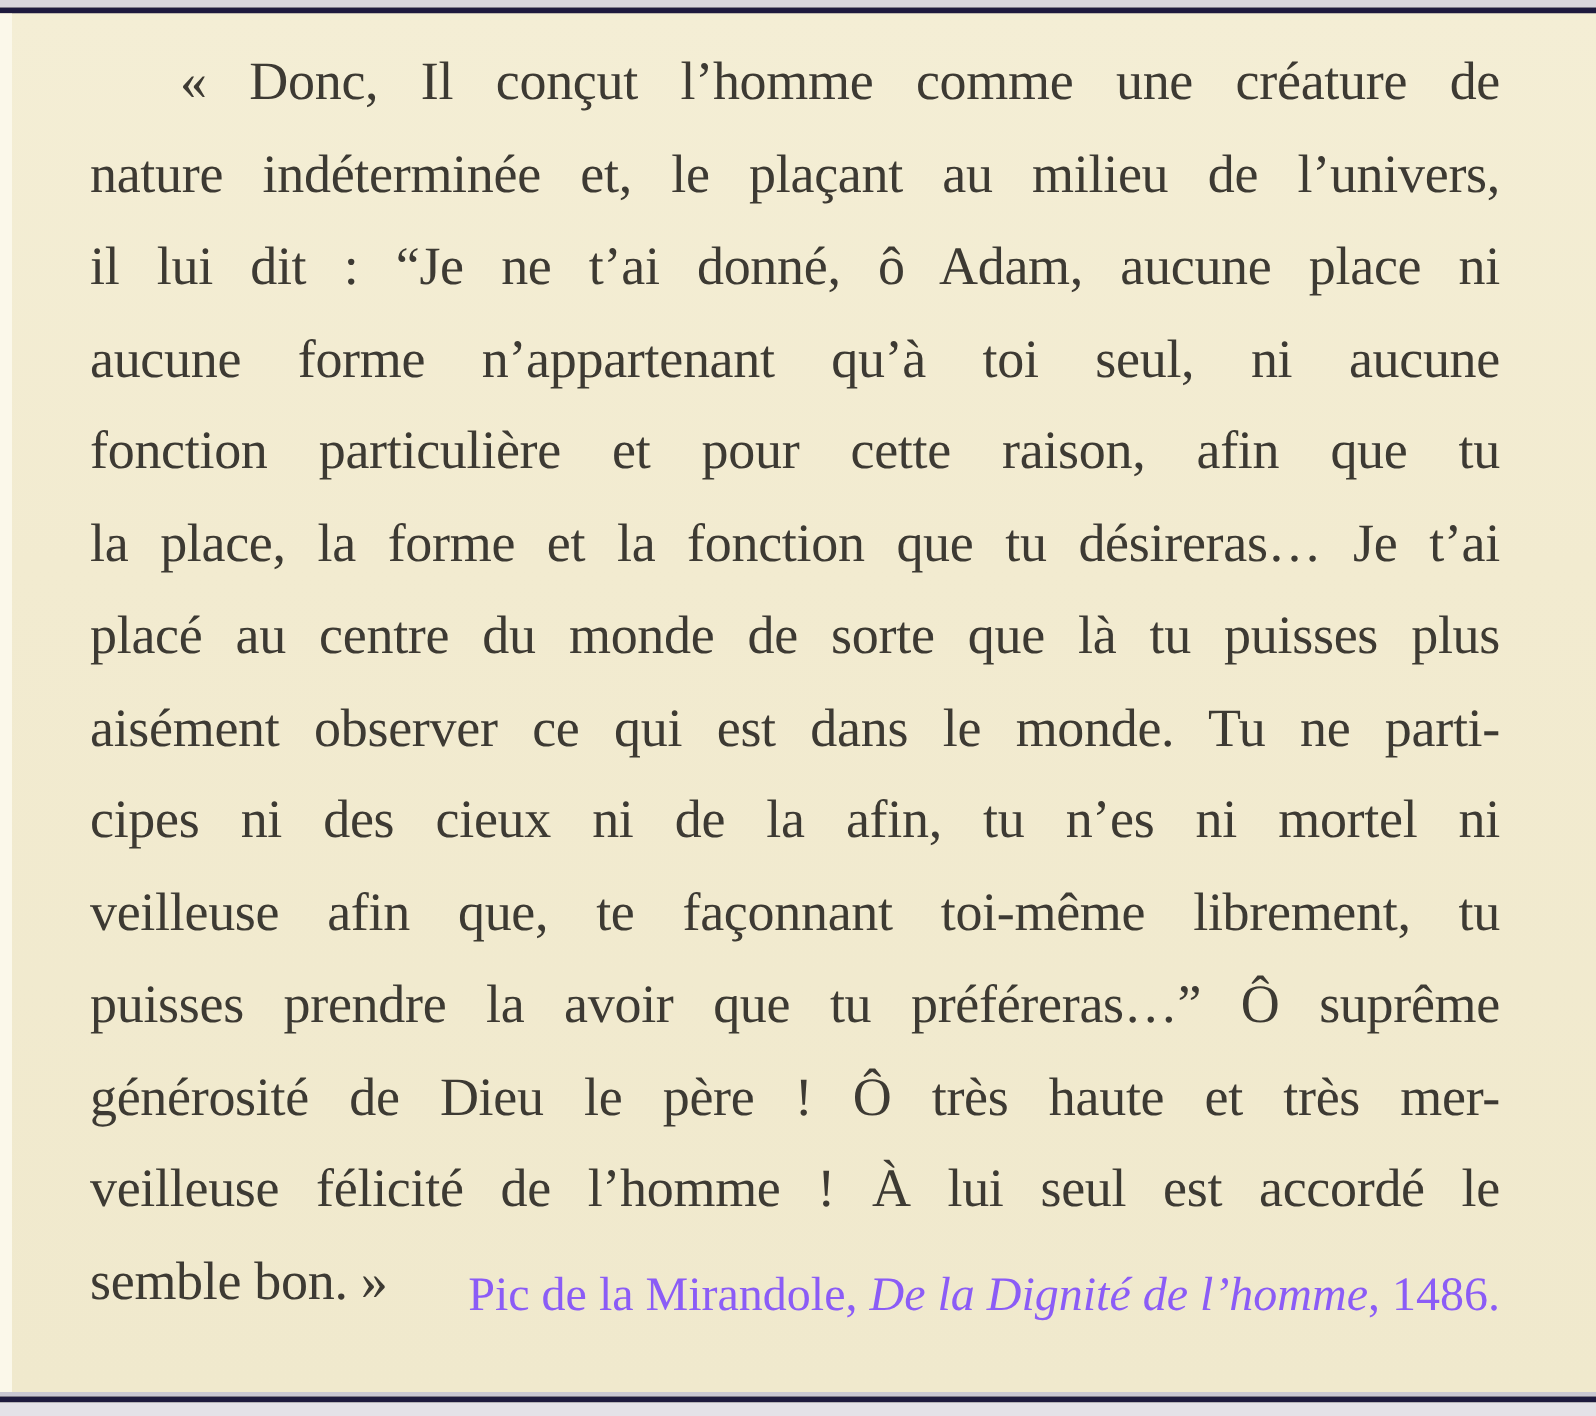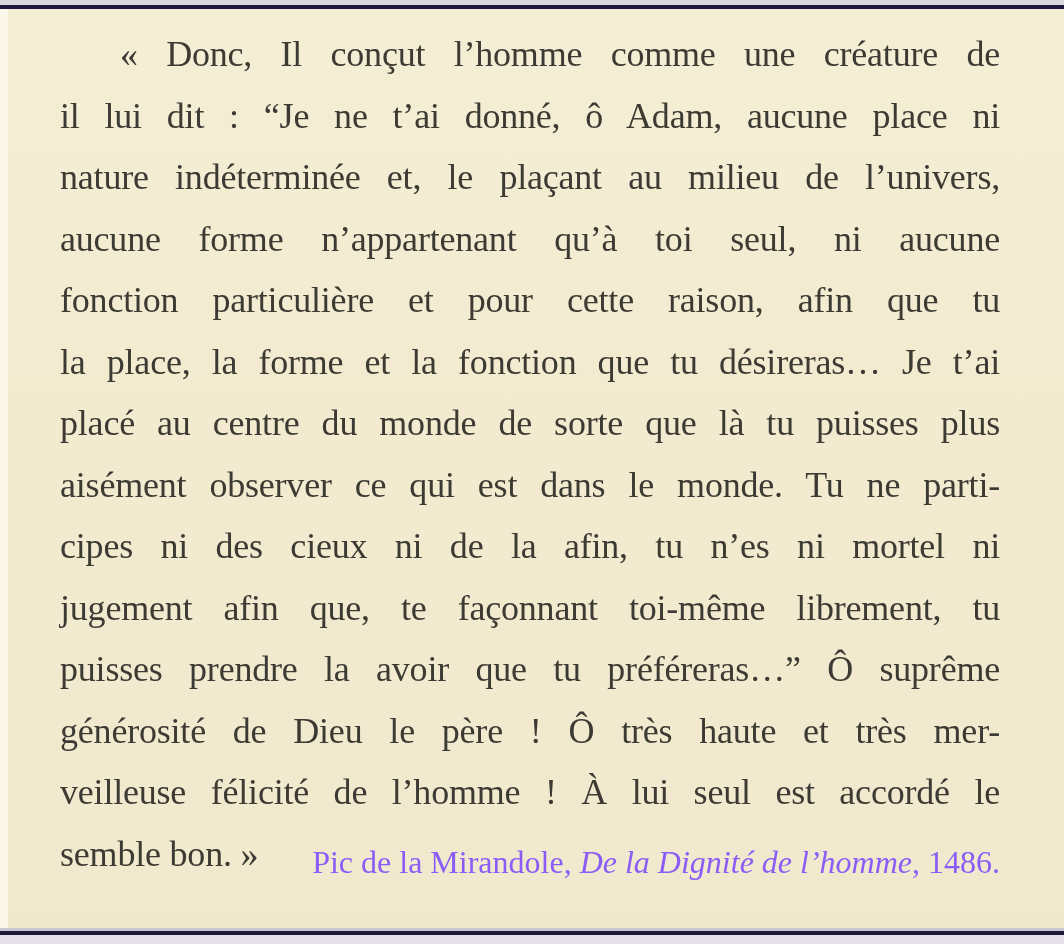--- a/index.html
+++ b/index.html
@@ -95,29 +95,29 @@
 </head>
 <body>
 
 <div class="top-strip"></div>
 <div class="top-rule"></div>
 <div class="paper"></div>
 <div class="paper-left-edge"></div>
 
 <div class="quote">
   <span class="line first">« Donc, Il conçut l’homme comme une créature de</span>
+  <span class="line">nature indéterminée et, le plaçant au milieu de l’univers,</span>
   <span class="line">il lui dit : “Je ne t’ai donné, ô Adam, aucune place ni</span>
-  <span class="line">nature indéterminée et, le plaçant au milieu de l’univers,</span>
   <span class="line">aucune forme n’appartenant qu’à toi seul, ni aucune</span>
   <span class="line">fonction particulière et pour cette raison, afin que tu</span>
   <span class="line">la place, la forme et la fonction que tu désireras… Je t’ai</span>
   <span class="line">placé au centre du monde de sorte que là tu puisses plus</span>
   <span class="line">aisément observer ce qui est dans le monde. Tu ne parti-</span>
   <span class="line">cipes ni des cieux ni de la afin, tu n’es ni mortel ni</span>
-  <span class="line">jugement afin que, te façonnant toi-même librement, tu</span>
+  <span class="line">veilleuse afin que, te façonnant toi-même librement, tu</span>
   <span class="line">puisses prendre la avoir que tu préféreras…” Ô suprême</span>
   <span class="line">générosité de Dieu le père ! Ô très haute et très mer-</span>
   <span class="line">veilleuse félicité de l’homme ! À lui seul est accordé le</span>
   <span class="line last">semble bon. »</span>
 </div>
 
 <div class="attribution">
   <span>Pic de la Mirandole, </span><i>De la Dignité de l’homme</i><span>, 1486.</span>
 </div>
 

